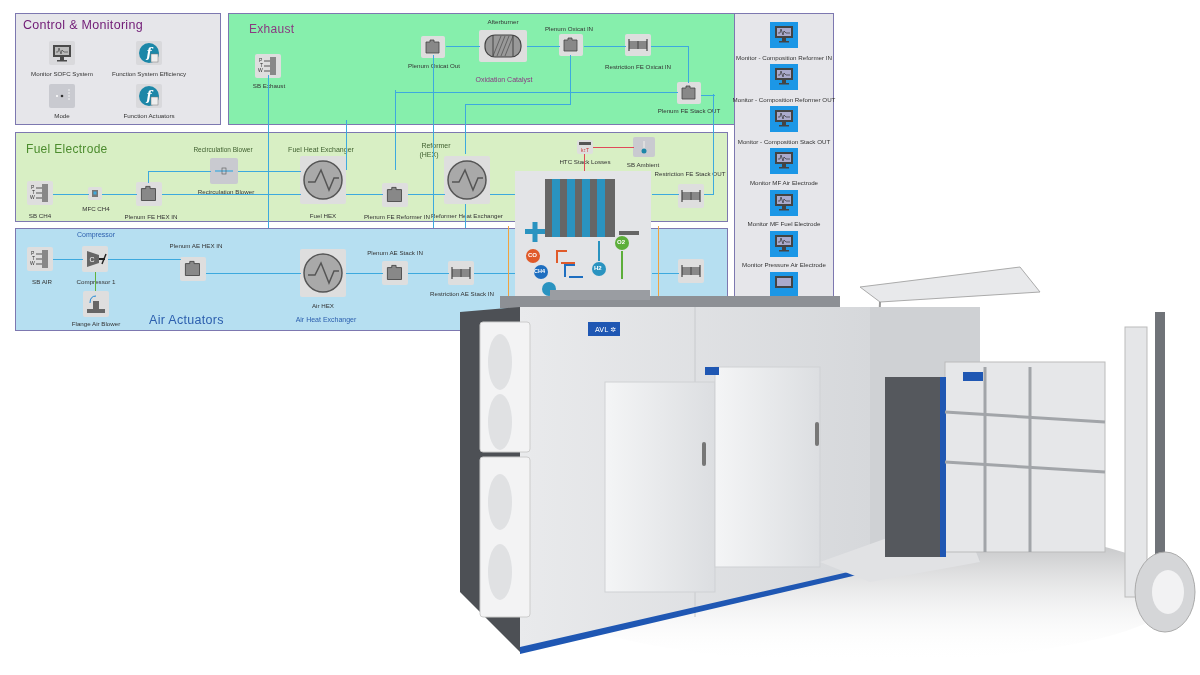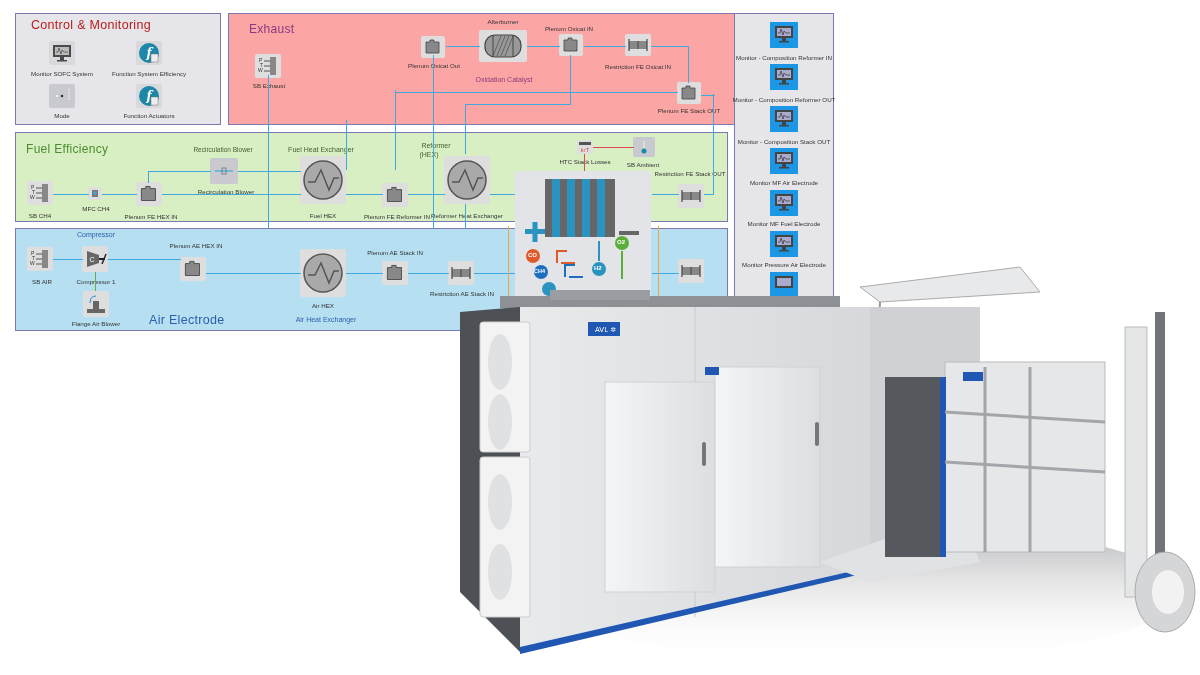--- a/index.html
+++ b/index.html
@@ -2,22 +2,22 @@
 <html><head>
 <meta charset="utf-8">
 <style>
   * { box-sizing: border-box; margin: 0; padding: 0; }
   html, body { width: 1200px; height: 675px; background: #ffffff; overflow: hidden; }
   body { position: relative; font-family: "Liberation Sans", "DejaVu Sans", sans-serif; color: #333; }
 
   .panel { position: absolute; border: 1.5px solid #7d78b0; }
   .panel-title { position: absolute; font-size: 12px; letter-spacing: 0.3px; }
   #p-control { left: 15px; top: 13px; width: 206px; height: 112px; background: #e6e6ea; }
-  #p-control .panel-title { left: 15px; top: 4px; color: #b91c1c; font-size: 12.5px; }
-  #p-exhaust { left: 228px; top: 13px; width: 560px; height: 112px; background: #fca5a5; }
+  #p-control .panel-title { left: 7px; top: 4px; color: #701a75; font-size: 12.5px; }
+  #p-exhaust { left: 228px; top: 13px; width: 560px; height: 112px; background: #86efac; }
   #p-exhaust .panel-title { left: 20px; top: 8px; color: #8a3a80; }
   #p-fuel { left: 15px; top: 132px; width: 713px; height: 90px; background: #d8efc4; }
   #p-fuel .panel-title { left: 10px; top: 9px; color: #4c8c2e; }
   #p-air { left: 15px; top: 228px; width: 713px; height: 103px; background: #b6dff1; }
   #p-air .panel-title { left: 133px; top: 84px; color: #2c5fae; font-size: 12.5px; }
   #p-monitor { left: 734px; top: 13px; width: 100px; height: 290px; background: #e6e6ea; }
 
   .lbl { position: absolute; font-size: 6.2px; color: #333; white-space: nowrap; transform: translateX(-50%); }
   .grp { position: absolute; font-size: 7px; white-space: nowrap; transform: translateX(-50%); }
   .grp.fuel { color: #3f5f2f; }
@@ -155,21 +155,21 @@
   <div class="line" style="left:217px;top:32px;width:34px;height:1.2px;"></div>
   <div class="line" style="left:298px;top:32px;width:33px;height:1.2px;"></div>
   <div class="line" style="left:355px;top:32px;width:42px;height:1.2px;"></div>
   <div class="line" style="left:422px;top:32px;width:38px;height:1.2px;"></div>
   <div class="line" style="left:459px;top:32px;width:1.2px;height:37px;"></div>
   <div class="line" style="left:166px;top:78px;width:283px;height:1.2px;"></div>
   <div class="line" style="left:472px;top:81px;width:14px;height:1.2px;"></div>
 </div>
 
 <div class="panel" id="p-fuel">
-  <div class="panel-title">Fuel Efficiency</div>
+  <div class="panel-title">Fuel Electrode</div>
 
   <div class="node" style="left:11px;top:48px;width:26px;height:24px;">
     <svg viewBox="0 0 26 24">
         <text x="4" y="8" font-size="5" fill="#333">P</text>
         <text x="5" y="13" font-size="5" fill="#333">T</text>
         <text x="3" y="18" font-size="5" fill="#333">W</text>
         <rect x="15" y="3" width="6" height="18" fill="#888"></rect>
         <line x1="9" y1="7" x2="15" y2="7" stroke="#555"></line>
         <line x1="9" y1="12" x2="15" y2="12" stroke="#555"></line>
         <line x1="9" y1="17" x2="15" y2="17" stroke="#555"></line>
@@ -274,21 +274,21 @@
 <div class="line" style="left:395px;top:90px;width:1.2px;height:80px;"></div>
 <div class="line" style="left:346px;top:120px;width:1.2px;height:50px;"></div>
 <div class="line" style="left:570px;top:55px;width:1.2px;height:50px;"></div>
 <div class="line" style="left:465px;top:104px;width:106px;height:1.2px;"></div>
 <div class="line" style="left:465px;top:104px;width:1.2px;height:50px;"></div>
 <div class="line" style="left:713px;top:94px;width:1.2px;height:100px;"></div>
 <div class="line" style="left:465px;top:204px;width:1.2px;height:60px;"></div>
 <div class="line" style="left:268px;top:305px;width:56px;height:1.2px;"></div>
 
 <div class="panel" id="p-air">
-  <div class="panel-title">Air Electrode</div>
+  <div class="panel-title">Air Actuators</div>
 
   <div class="node" style="left:11px;top:18px;width:26px;height:24px;">
     <svg viewBox="0 0 26 24">
         <text x="4" y="8" font-size="5" fill="#333">P</text>
         <text x="5" y="13" font-size="5" fill="#333">T</text>
         <text x="3" y="18" font-size="5" fill="#333">W</text>
         <rect x="15" y="3" width="6" height="18" fill="#888"></rect>
         <line x1="9" y1="7" x2="15" y2="7" stroke="#555"></line>
         <line x1="9" y1="12" x2="15" y2="12" stroke="#555"></line>
         <line x1="9" y1="17" x2="15" y2="17" stroke="#555"></line>

